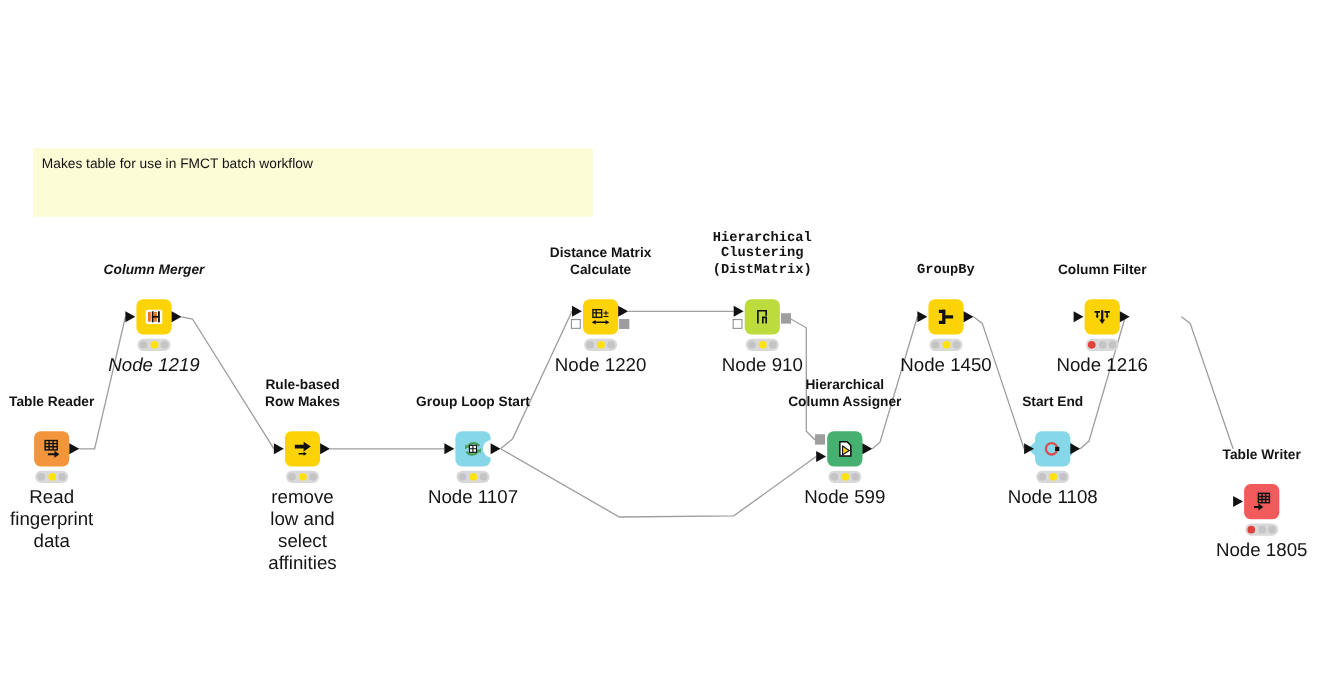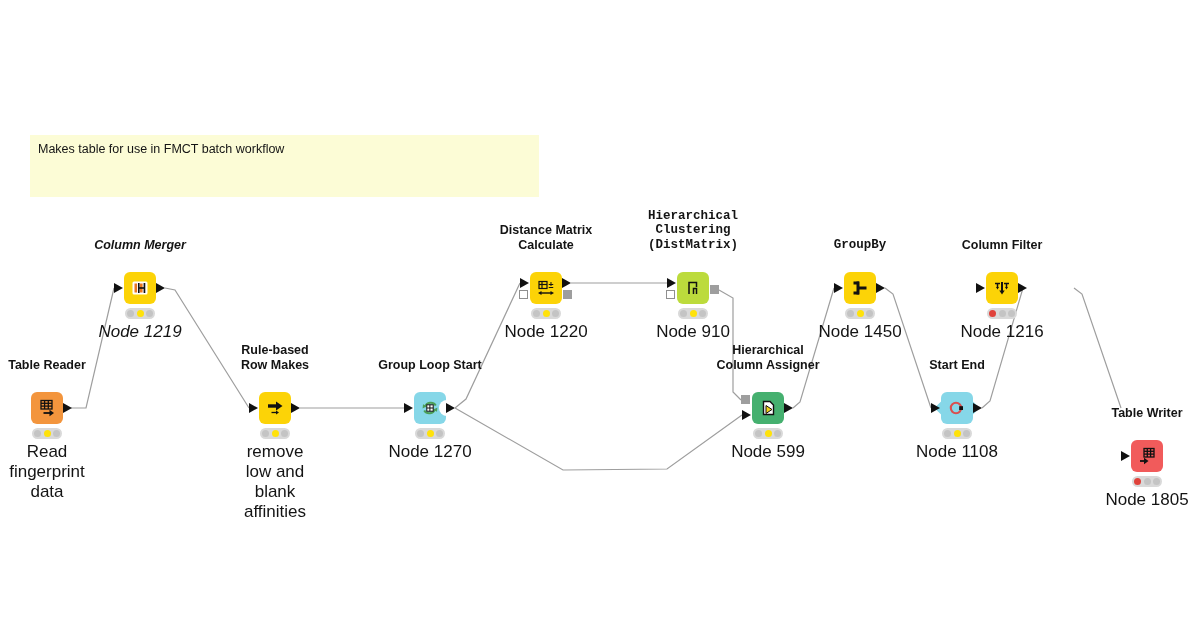--- a/index.html
+++ b/index.html
@@ -158,21 +158,21 @@
         <polygon points="11,12.6 14,14.5 11,16.4" fill="#111"></polygon>
       </svg>
     </div>
     <span class="tri tin"></span>
     <span class="tri tout"></span>
     <span class="tl">
         <i></i>
         <i></i>
         <i></i>
       </span>
-    <div class="nann wrap" style="width:82px;">remove low and blank affinities</div>
+    <div class="nann wrap" style="width:82px;">remove low and select affinities</div>
   </div>
 
   <div class="node tl-yellow" style="left:414px;top:392px;">
     <div class="ntitle" style="width:130px;">Group Loop Start</div>
     <div class="nbody c-cyan shape-loopstart">
       <svg width="20" height="20" viewBox="0 0 20 20">
         <g stroke="#4C9E57" stroke-width="2" fill="none">
           <path d="M4.2 12.5 A 6 6 0 0 0 15 11"></path>
           <path d="M15.8 7.5 A 6 6 0 0 0 5 9"></path>
         </g>
@@ -187,21 +187,21 @@
         </g>
       </svg>
     </div>
     <span class="tri tin"></span>
     <span class="tri tout"></span>
     <span class="tl">
         <i></i>
         <i></i>
         <i></i>
       </span>
-    <div class="nann">Node 1270</div>
+    <div class="nann">Node 1107</div>
   </div>
 
   <div class="node tl-yellow" style="left:530px;top:272px;">
     <div class="ntitle wrap" style="width:104px;">Distance Matrix Calculate</div>
     <div class="nbody c-yellow">
       <svg width="20" height="20" viewBox="0 0 20 20">
         <g stroke="#111" stroke-width="1.2" fill="none">
           <rect x="3" y="3.5" width="8" height="7"></rect>
           <line x1="6" y1="3.5" x2="6" y2="10.5"></line>
           <line x1="3" y1="6.5" x2="11" y2="6.5"></line>

